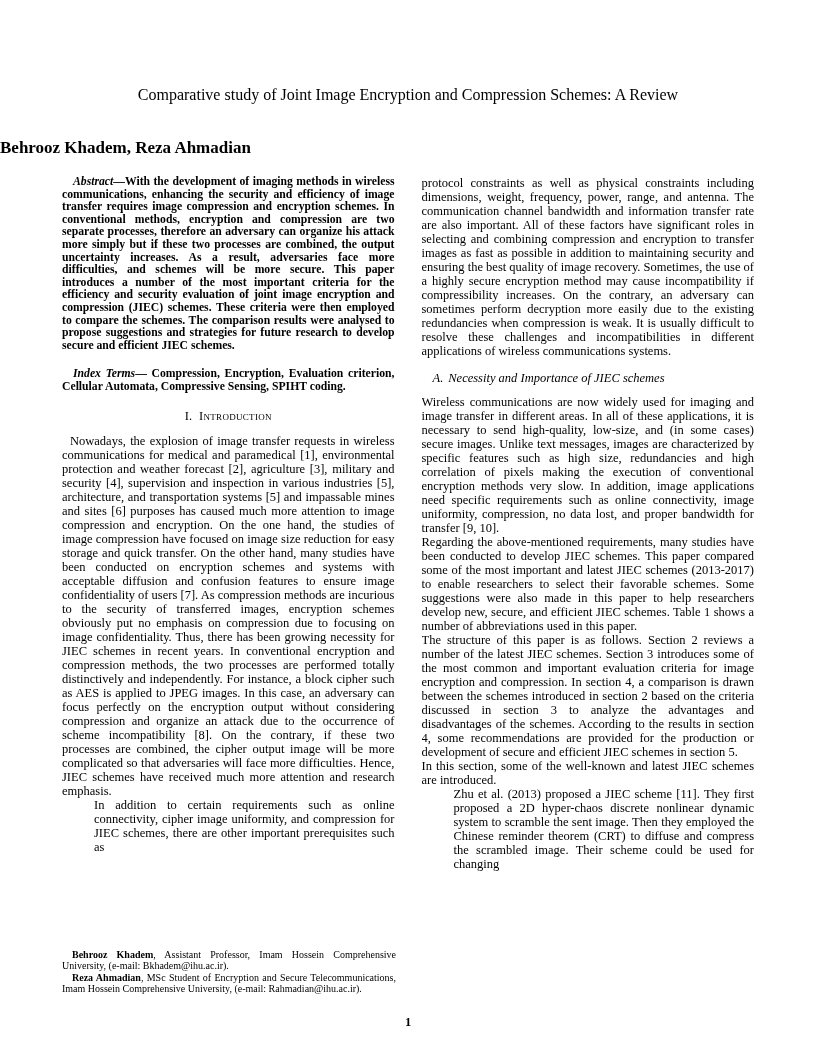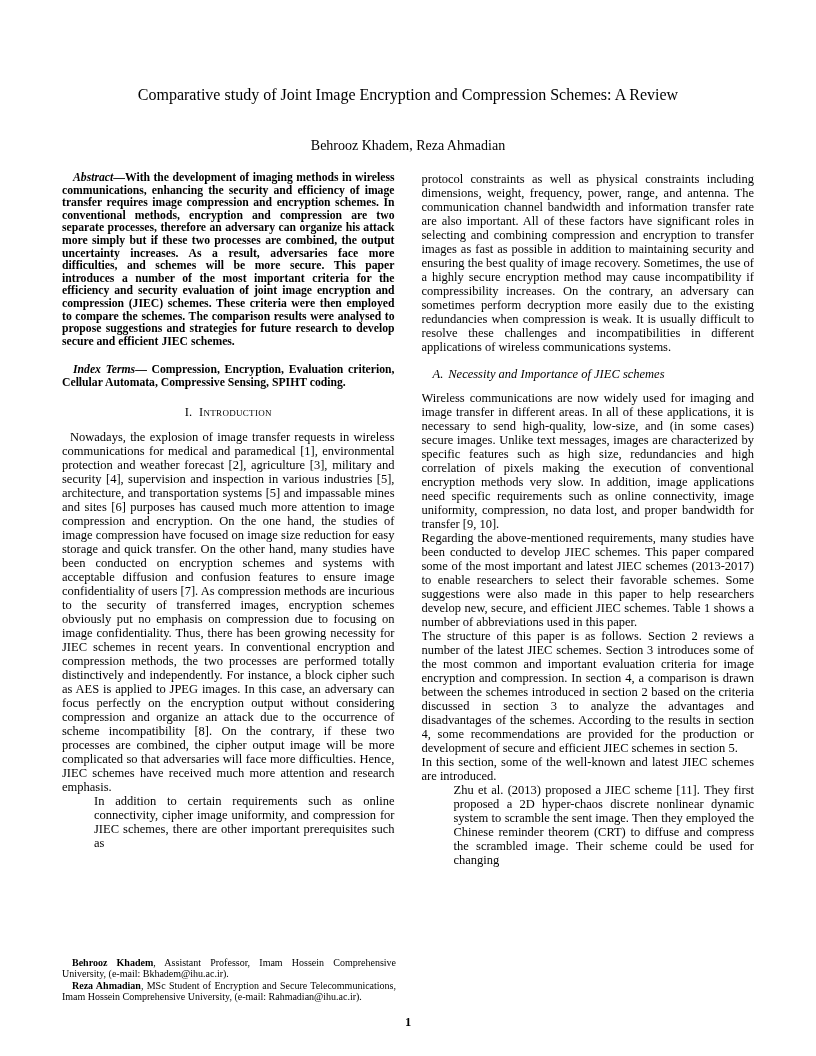--- a/index.html
+++ b/index.html
@@ -21,23 +21,22 @@
     margin: 0 auto;
     padding-top: 78px;
     max-width: 640px;
     font-size: 16px;
     line-height: 34px;
     font-weight: normal;
     text-align: center;
   }
   .authors {
     margin-top: 26px;
-    text-align: center;
-    font-size: 14px;
-    font-weight: normal;
+    font-size: 17px;
+    font-weight: bold;
   }
   .columns {
     display: flex;
     gap: 27px;
     margin: 18px 62px 0 62px;
     align-items: flex-start;
   }
   .col {
     flex: 1 1 0;
     min-width: 0;
@@ -83,21 +82,21 @@
     font-size: 12.5px;
     line-height: 14px;
     text-align: justify;
   }
   .indent1 { text-indent: 8px; }
   .cont { text-align-last: justify; margin-left: 32px; }
 
   .footnotes {
     position: absolute;
     left: 62px;
-    bottom: 54px;
+    bottom: 62px;
     width: 334px;
   }
   .footnote {
     margin: 0;
     font-size: 10px;
     line-height: 11.2px;
     text-align: justify;
     text-indent: 10px;
   }
   .page-number {

